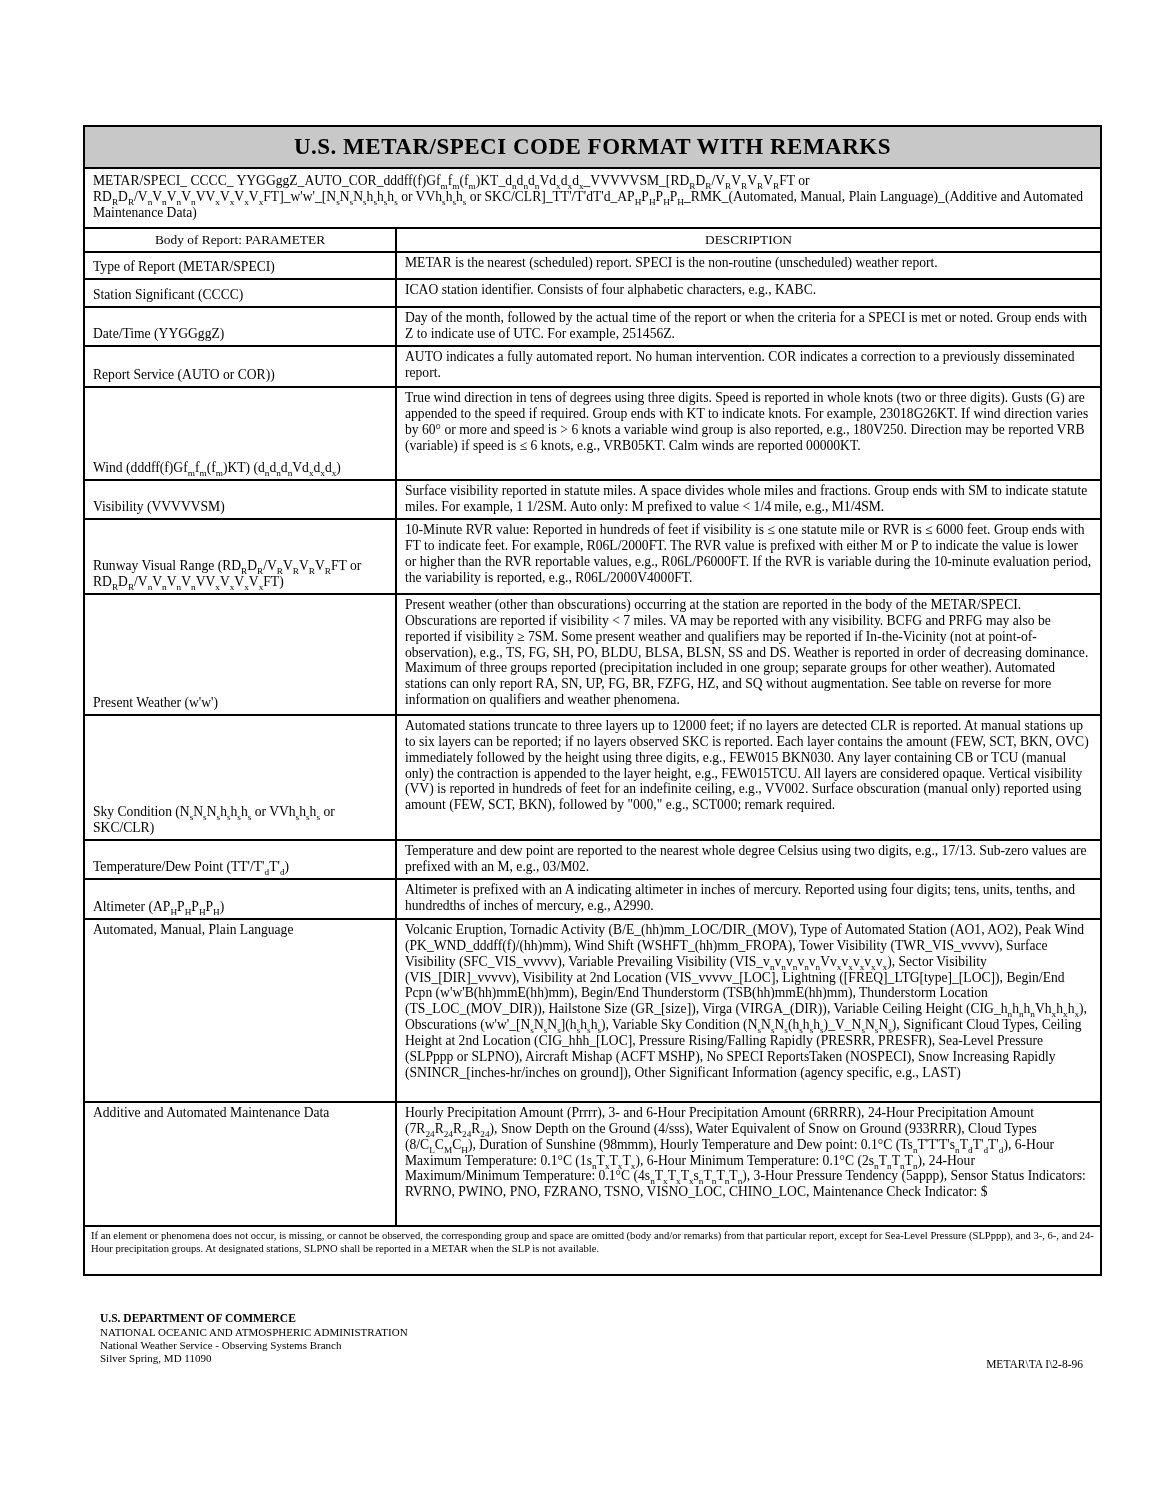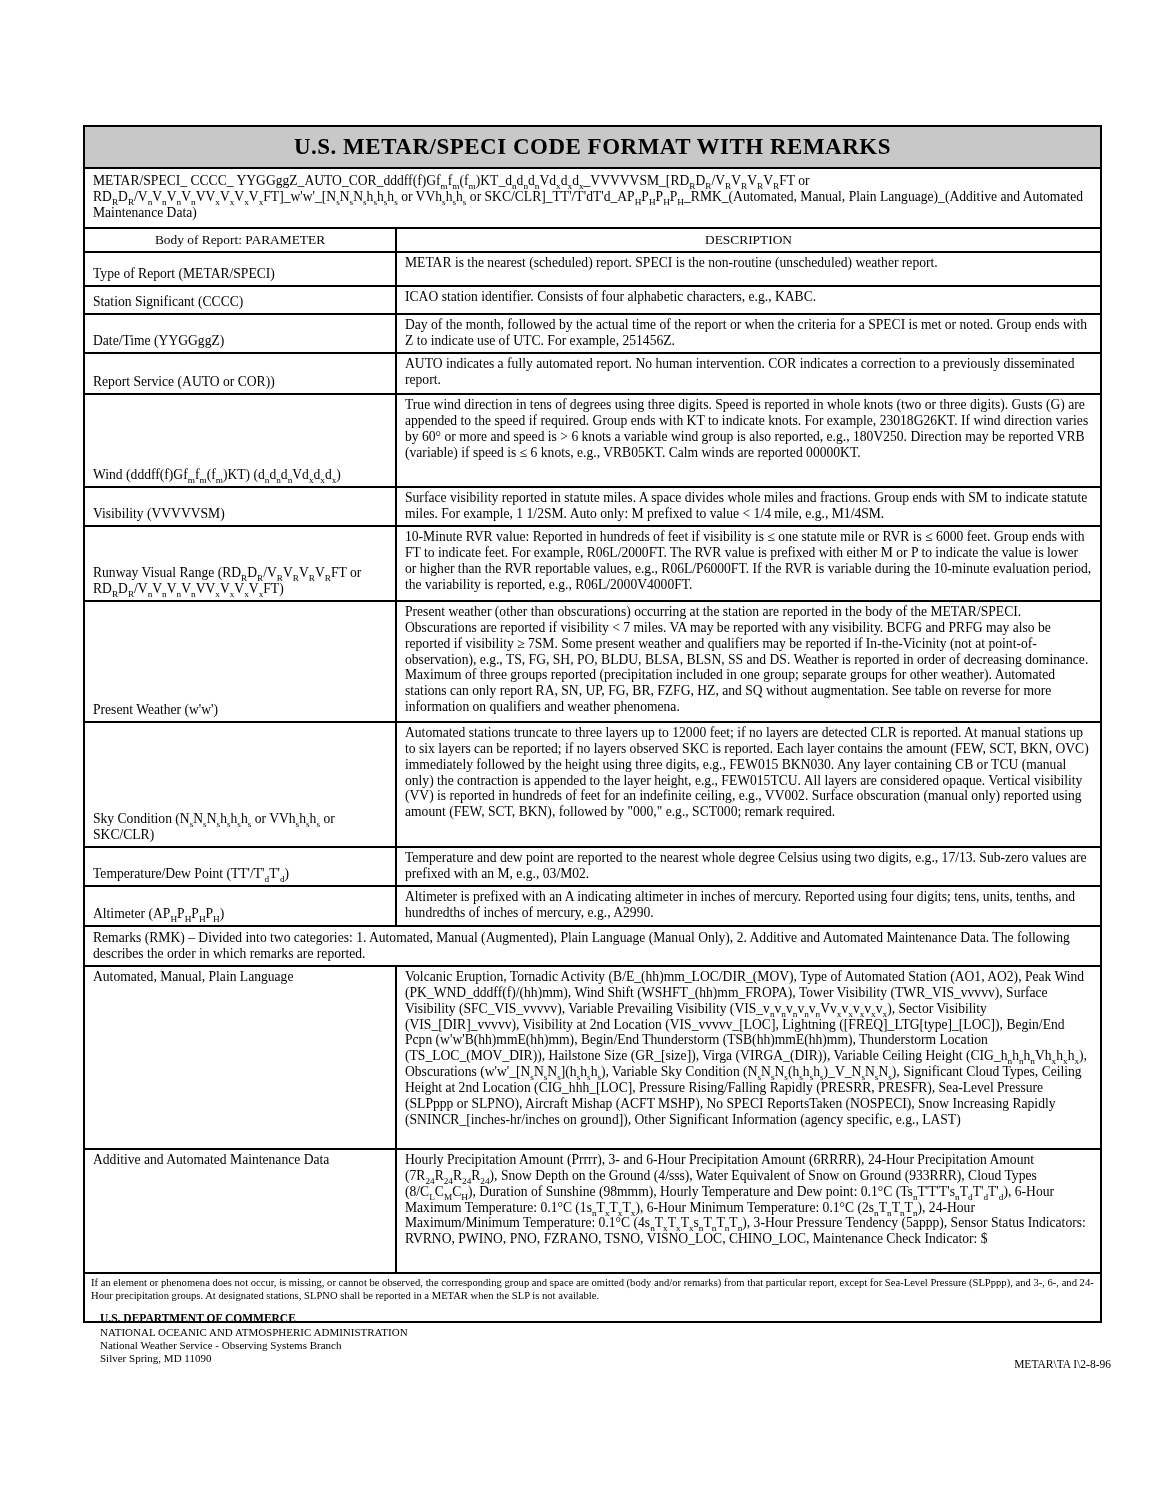--- a/index.html
+++ b/index.html
@@ -12,21 +12,21 @@
   td.code-cell{padding:4px 8px 6px 8px;}
   td.colhdr{text-align:center;font-size:13.4px;padding:3px 4px;}
   td.param{vertical-align:bottom;padding-bottom:3px;}
   td.param-top{vertical-align:top;}
   td.desc{vertical-align:top;}
   td.divider-cell{padding:3px 8px;}
   td.footnote-cell{font-size:10.6px;line-height:1.25;padding:2px 6px;}
   sub{font-size:0.68em;line-height:0;}
   .footer{position:absolute;left:100px;top:1312px;width:959px;font-size:11px;line-height:1.2;}
   .footer .dept{font-weight:bold;font-size:11.5px;}
-  .docref{position:absolute;right:48px;top:1358px;font-size:11.5px;}
+  .docref{position:absolute;right:76px;top:1358px;font-size:11.5px;}
 </style>
 </head>
 <body>
 
 <div class="page">
 
   <table class="metar">
     <colgroup>
         <col class="c1">
         <col>
@@ -39,21 +39,21 @@
 
     <tr style="height:60px;">
       <td colspan="2" class="code-cell">METAR/SPECI_ CCCC_ YYGGggZ_AUTO_COR_dddff(f)Gf<sub>m</sub>f<sub>m</sub>(f<sub>m</sub>)KT_d<sub>n</sub>d<sub>n</sub>d<sub>n</sub>Vd<sub>x</sub>d<sub>x</sub>d<sub>x</sub>_VVVVVSM_[RD<sub>R</sub>D<sub>R</sub>/V<sub>R</sub>V<sub>R</sub>V<sub>R</sub>V<sub>R</sub>FT or RD<sub>R</sub>D<sub>R</sub>/V<sub>n</sub>V<sub>n</sub>V<sub>n</sub>V<sub>n</sub>VV<sub>x</sub>V<sub>x</sub>V<sub>x</sub>V<sub>x</sub>FT]_w'w'_[N<sub>s</sub>N<sub>s</sub>N<sub>s</sub>h<sub>s</sub>h<sub>s</sub>h<sub>s</sub> or VVh<sub>s</sub>h<sub>s</sub>h<sub>s</sub> or SKC/CLR]_TT'/T'dT'd_AP<sub>H</sub>P<sub>H</sub>P<sub>H</sub>P<sub>H</sub>_RMK_(Automated, Manual, Plain Language)_(Additive and Automated Maintenance Data)</td>
     </tr>
 
     <tr style="height:24px;">
       <td class="colhdr">Body of Report:  PARAMETER</td>
       <td class="colhdr">DESCRIPTION</td>
     </tr>
 
-    <tr style="height:34px;padding-left:12px;">
+    <tr style="height:27px;padding-left:12px;">
       <td class="param">Type of Report (METAR/SPECI)</td>
       <td class="desc">METAR is the nearest (scheduled) report.  SPECI is the non-routine (unscheduled) weather report.</td>
     </tr>
 
     <tr style="height:28px;">
       <td class="param">Station Significant (CCCC)</td>
       <td class="desc">ICAO station identifier.  Consists of four alphabetic characters, e.g., KABC.</td>
     </tr>
 
     <tr style="height:39px;">
@@ -94,23 +94,20 @@
     <tr style="height:39px;">
       <td class="param">Temperature/Dew Point (TT'/T'<sub>d</sub>T'<sub>d</sub>)</td>
       <td class="desc">Temperature and dew point are reported to the nearest whole degree Celsius using two digits, e.g., 17/13.  Sub-zero values are prefixed with an M, e.g., 03/M02.</td>
     </tr>
 
     <tr style="height:40px;">
       <td class="param">Altimeter (AP<sub>H</sub>P<sub>H</sub>P<sub>H</sub>P<sub>H</sub>)</td>
       <td class="desc">Altimeter is prefixed with an A indicating altimeter in inches of mercury.  Reported using four digits; tens, units, tenths, and hundredths of inches of mercury, e.g., A2990.</td>
     </tr>
 
-    <tr style="height:40px;">
-      <td colspan="2" class="divider-cell">Remarks (RMK) – Divided into two categories:  1. Automated, Manual (Augmented), Plain Language (Manual Only), 2. Additive and Automated Maintenance Data. The following describes the order in which remarks are reported.</td>
-    </tr>
 
     <tr style="height:183px;padding-left:24px;">
       <td class="param-top">Automated, Manual, Plain Language</td>
       <td class="desc">Volcanic Eruption,  Tornadic Activity (B/E_(hh)mm_LOC/DIR_(MOV),  Type of Automated Station (AO1, AO2),  Peak Wind (PK_WND_dddff(f)/(hh)mm),  Wind Shift (WSHFT_(hh)mm_FROPA),  Tower Visibility (TWR_VIS_vvvvv),  Surface Visibility (SFC_VIS_vvvvv),  Variable Prevailing Visibility (VIS_v<sub>n</sub>v<sub>n</sub>v<sub>n</sub>v<sub>n</sub>v<sub>n</sub>Vv<sub>x</sub>v<sub>x</sub>v<sub>x</sub>v<sub>x</sub>v<sub>x</sub>),  Sector Visibility (VIS_[DIR]_vvvvv),  Visibility at 2nd Location (VIS_vvvvv_[LOC],  Lightning ([FREQ]_LTG[type]_[LOC]),  Begin/End Pcpn (w'w'B(hh)mmE(hh)mm),  Begin/End Thunderstorm (TSB(hh)mmE(hh)mm),  Thunderstorm Location (TS_LOC_(MOV_DIR)),  Hailstone Size (GR_[size]),  Virga (VIRGA_(DIR)),  Variable Ceiling Height (CIG_h<sub>n</sub>h<sub>n</sub>h<sub>n</sub>Vh<sub>x</sub>h<sub>x</sub>h<sub>x</sub>),  Obscurations (w'w'_[N<sub>s</sub>N<sub>s</sub>N<sub>s</sub>](h<sub>s</sub>h<sub>s</sub>h<sub>s</sub>),  Variable Sky Condition (N<sub>s</sub>N<sub>s</sub>N<sub>s</sub>(h<sub>s</sub>h<sub>s</sub>h<sub>s</sub>)_V_N<sub>s</sub>N<sub>s</sub>N<sub>s</sub>),  Significant Cloud Types,  Ceiling Height at 2nd Location (CIG_hhh_[LOC],  Pressure Rising/Falling Rapidly (PRESRR, PRESFR), Sea-Level Pressure (SLPppp or SLPNO),  Aircraft Mishap (ACFT MSHP),  No SPECI ReportsTaken (NOSPECI),  Snow Increasing Rapidly (SNINCR_[inches-hr/inches on ground]),  Other Significant Information (agency specific, e.g., LAST)</td>
     </tr>
 
     <tr style="height:124px;">
       <td class="param-top">Additive and Automated Maintenance Data</td>
       <td class="desc">Hourly Precipitation Amount (Prrrr),  3- and 6-Hour Precipitation Amount (6RRRR),  24-Hour Precipitation Amount (7R<sub>24</sub>R<sub>24</sub>R<sub>24</sub>R<sub>24</sub>),  Snow Depth on the Ground (4/sss),  Water Equivalent of Snow on Ground (933RRR),  Cloud Types (8/C<sub>L</sub>C<sub>M</sub>C<sub>H</sub>),  Duration of Sunshine (98mmm),  Hourly Temperature and Dew point: 0.1°C (Ts<sub>n</sub>T'T'T's<sub>n</sub>T<sub>d</sub>T'<sub>d</sub>T'<sub>d</sub>),  6-Hour Maximum Temperature: 0.1°C (1s<sub>n</sub>T<sub>x</sub>T<sub>x</sub>T<sub>x</sub>),  6-Hour Minimum Temperature: 0.1°C (2s<sub>n</sub>T<sub>n</sub>T<sub>n</sub>T<sub>n</sub>),  24-Hour Maximum/Minimum Temperature: 0.1°C  (4s<sub>n</sub>T<sub>x</sub>T<sub>x</sub>T<sub>x</sub>s<sub>n</sub>T<sub>n</sub>T<sub>n</sub>T<sub>n</sub>),  3-Hour Pressure Tendency (5appp),  Sensor Status Indicators: RVRNO,  PWINO,  PNO,  FZRANO,  TSNO,  VISNO_LOC,  CHINO_LOC,  Maintenance Check Indicator: $</td>
     </tr>

